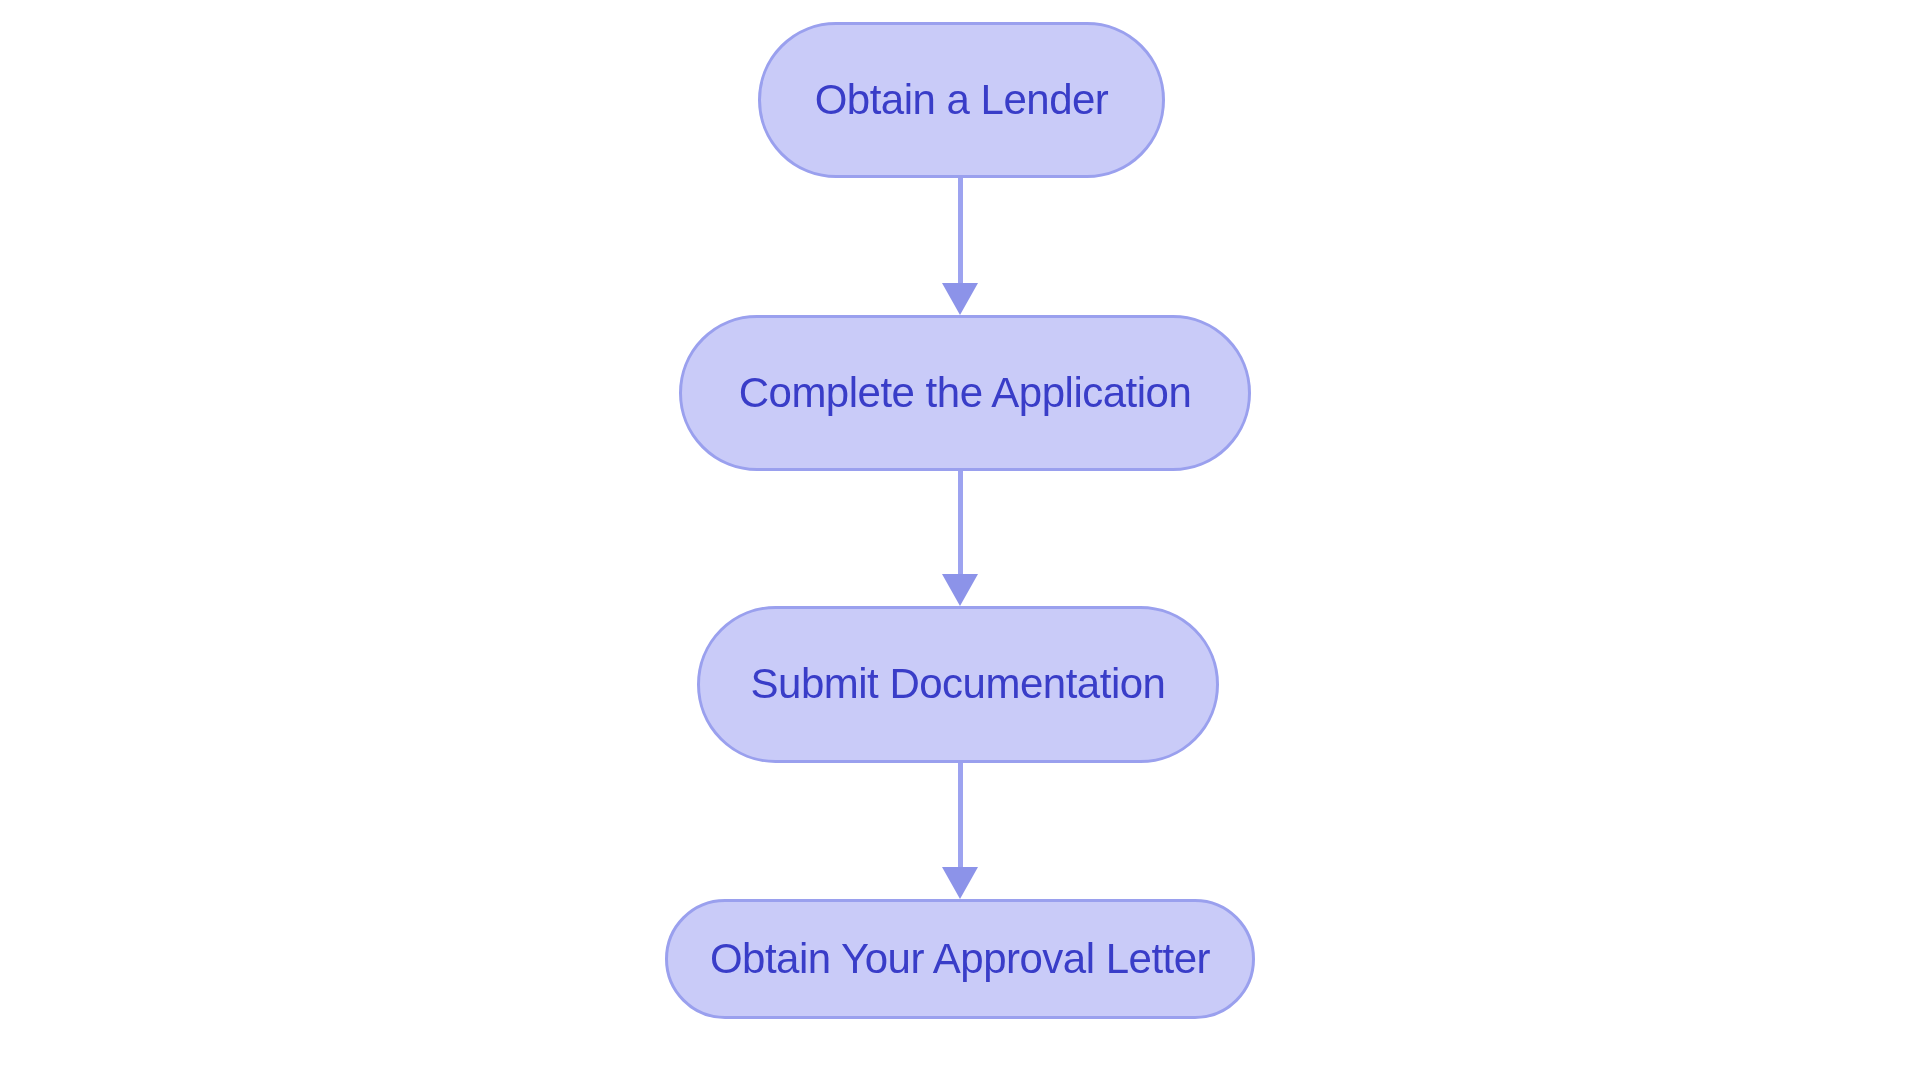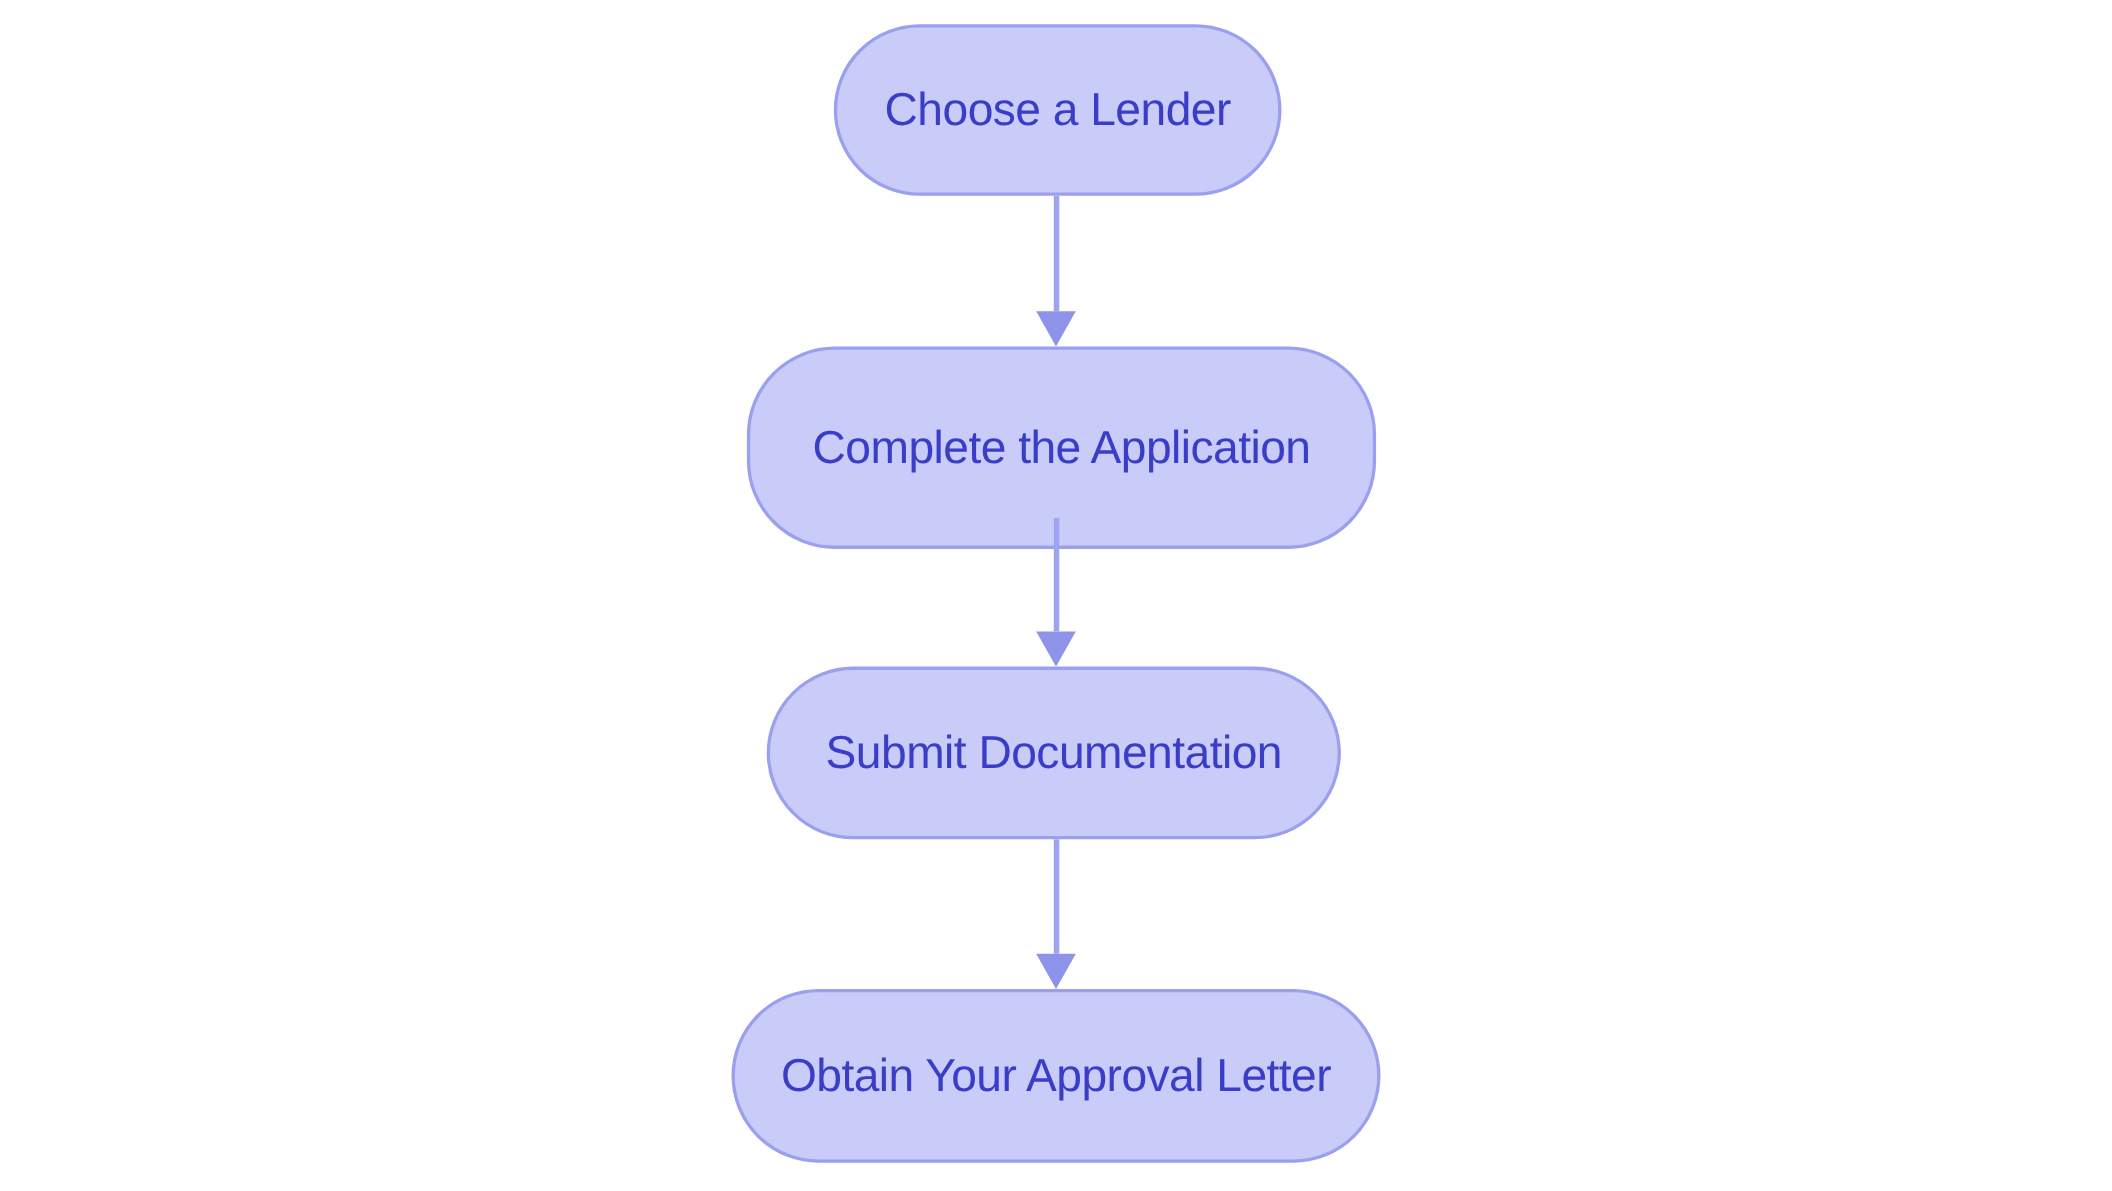--- a/index.html
+++ b/index.html
@@ -32,23 +32,23 @@
   }
   .flow-node .node-label {
     color: var(--node-text);
     font-size: 42px;
     font-weight: 400;
     letter-spacing: -0.5px;
     line-height: 1.1;
     white-space: nowrap;
   }
   .node-1 { left: 758px; top:  22px; width: 407px; height: 156px; }
-  .node-2 { left: 679px; top: 315px; width: 572px; height: 184px; }
+  .node-2 { left: 679px; top: 315px; width: 572px; height: 156px; }
   .node-3 { left: 697px; top: 606px; width: 522px; height: 157px; }
-  .node-4 { left: 665px; top: 899px; width: 590px; height: 158px; }
+  .node-4 { left: 665px; top: 899px; width: 590px; height: 120px; }
 
   .flow-arrow {
     position: absolute;
     left: 942px;
     width: 36px;
     display: flex;
     flex-direction: column;
     align-items: center;
   }
   .arrow-1 { top: 178px; height: 137px; }
@@ -67,21 +67,21 @@
     border-right: 18px solid transparent;
     border-top: 32px solid var(--arrow-head);
   }
 </style>
 </head>
 <body>
 
 <div class="canvas">
 
   <div class="flow-node node-1">
-    <span class="node-label">Choose a Lender</span>
+    <span class="node-label">Obtain a Lender</span>
   </div>
 
   <div class="flow-arrow arrow-1">
     <div class="arrow-line"></div>
     <div class="arrow-head"></div>
   </div>
 
   <div class="flow-node node-2">
     <span class="node-label">Complete the Application</span>
   </div>

